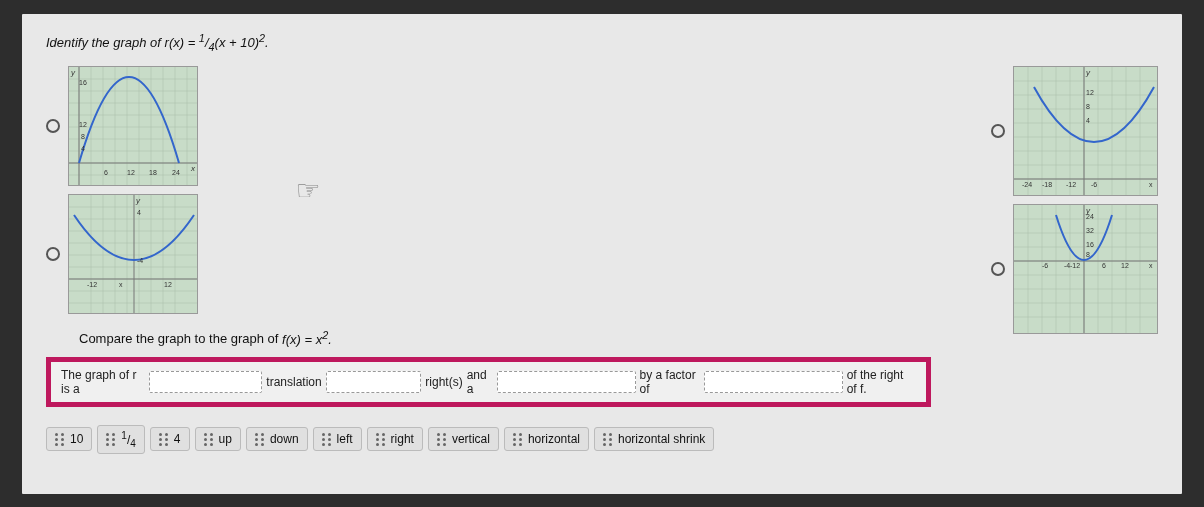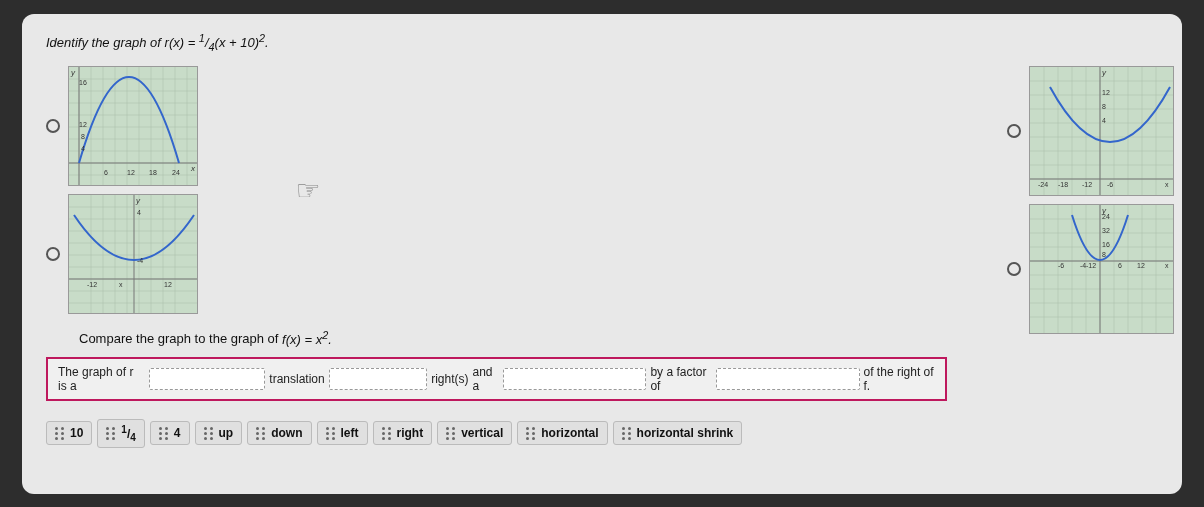--- a/index.html
+++ b/index.html
@@ -11,22 +11,22 @@
       width: 1204px;
       min-height: 507px;
       display: flex;
       align-items: center;
       justify-content: center;
     }
     .main-container {
       background: #e8e8e8;
       width: 1160px;
       min-height: 480px;
-      border-radius: 12px;
-      padding: 18px 8px 14px 24px;
+      border-radius: 1px;
+      padding: 18px 24px 14px 24px;
       position: relative;
     }
     .question-title {
       font-size: 13px;
       color: #111;
       margin-bottom: 14px;
       font-style: italic;
     }
     .graphs-row {
       display: flex;
@@ -77,21 +77,21 @@
       margin-bottom: 10px;
       margin-left: 33px;
     }
     .fill-blank-row {
       display: flex;
       flex-direction: row;
       align-items: center;
       gap: 4px;
       font-size: 12px;
       color: #222;
-      border: 2px solid #be185d;
+      border: 5px solid #be185d;
       padding: 6px 10px;
       background: #f0f0f0;
     }
     .fill-blank {
       display: inline-block;
       width: 130px;
       height: 22px;
       border: 1px dashed #999;
       background: #fff;
       border-radius: 2px;
@@ -116,21 +116,20 @@
       flex-direction: row;
       align-items: center;
       gap: 3px;
       background: #e0e0e0;
       border: 1px solid #bbb;
       border-radius: 3px;
       padding: 4px 8px;
       font-size: 12px;
       cursor: grab;
       color: #111;
-      font-weight: bold;
     }
     .chip-dots {
       display: grid;
       grid-template-columns: repeat(2, 4px);
       gap: 2px;
       margin-right: 2px;
     }
     .chip-dot {
       width: 3px;
       height: 3px;

